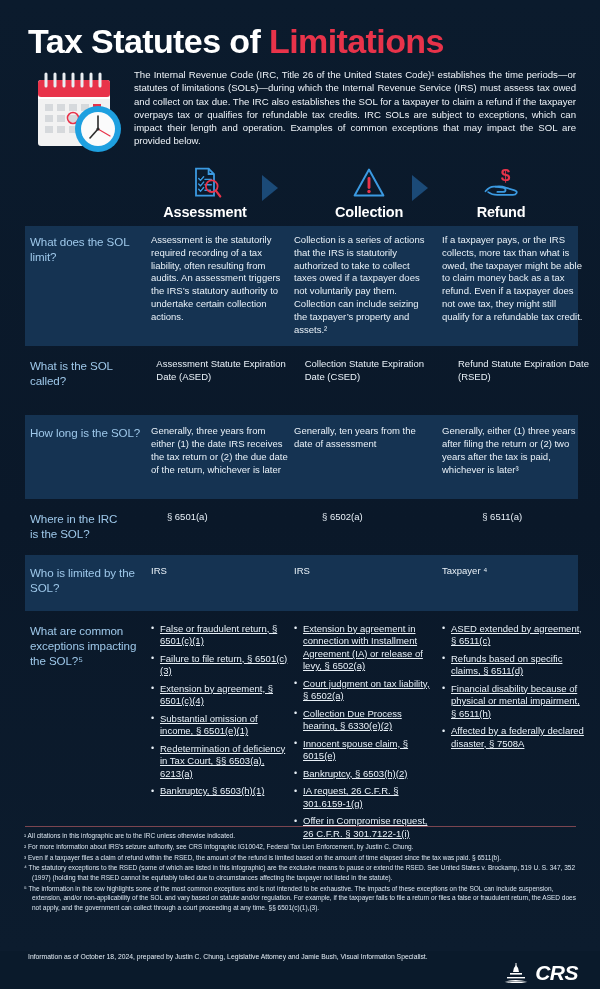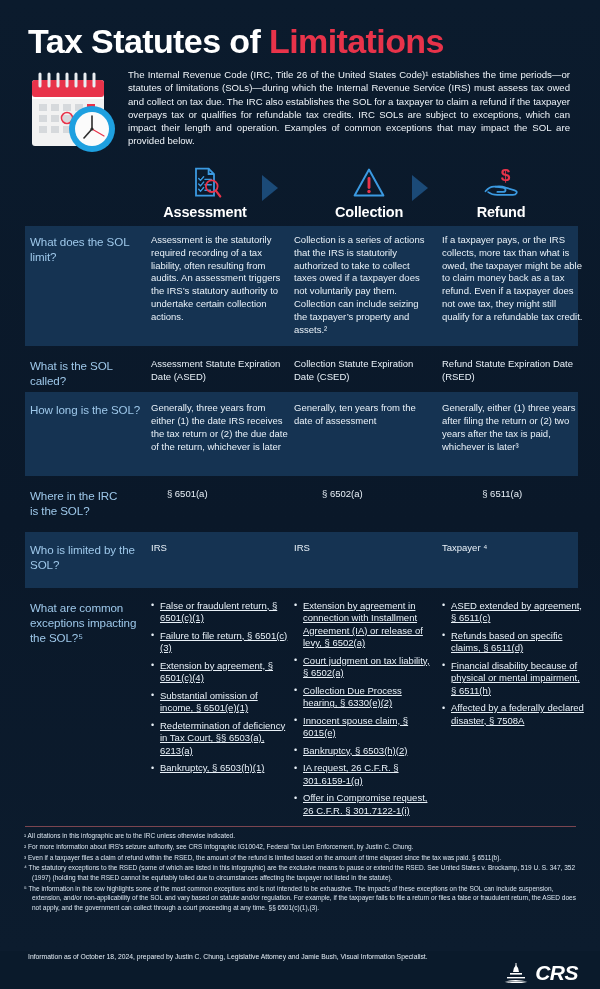--- a/index.html
+++ b/index.html
@@ -17,21 +17,21 @@
 
   
   .title {
     position: absolute; left: 28px; top: 22px;
     font-size: 34px; font-weight: bold; letter-spacing: -0.6px;
     color: #ffffff; white-space: nowrap;
   }
   .title .accent { color: #e8334a; }
 
   .intro-wrap {
-    position: absolute; left: 22px; top: 68px;
+    position: absolute; left: 28px; top: 68px;
     width: 548px; display: flex; gap: 8px; align-items: flex-start;
   }
   .cal-icon { flex: 0 0 auto; width: 98px; height: 88px; position: relative; }
   .intro-text {
     flex: 1 1 auto;
     font-size: 9.6px; line-height: 13.3px;
     color: #eef3f8; text-align: justify;
   }
 
   
@@ -209,21 +209,21 @@
 
   <div class="table">
 
     <div class="row stripe">
       <div class="cell label">What does the SOL limit?</div>
       <div class="cell data c1">Assessment is the statutorily required recording of a tax liability, often resulting from audits. An assessment triggers the IRS’s statutory authority to undertake certain collection actions.</div>
       <div class="cell data c2">Collection is a series of actions that the IRS is statutorily authorized to take to collect taxes owed if a taxpayer does not voluntarily pay them. Collection can include seizing the taxpayer’s property and assets.²</div>
       <div class="cell data c3">If a taxpayer pays, or the IRS collects, more tax than what is owed, the taxpayer might be able to claim money back as a tax refund. Even if a taxpayer does not owe tax, they might still qualify for a refundable tax credit.</div>
     </div>
 
-    <div class="row" style="padding-top:12px;padding-bottom:4px;">
+    <div class="row" style="padding-top:12px;padding-bottom:27px;justify-content:space-between;">
       <div class="cell label">What is the SOL called?</div>
       <div class="cell data c1">Assessment Statute Expiration Date (ASED)</div>
       <div class="cell data c2">Collection Statute Expiration Date (CSED)</div>
       <div class="cell data c3">Refund Statute Expiration Date (RSED)</div>
     </div>
 
     <div class="row stripe" style="padding-top:10px;padding-bottom:22px;">
       <div class="cell label">How long is the SOL?</div>
       <div class="cell data c1">Generally, three years from either (1) the date IRS receives the tax return or (2) the due date of the return, whichever is later</div>
       <div class="cell data c2">Generally, ten years from the date of assessment</div>

